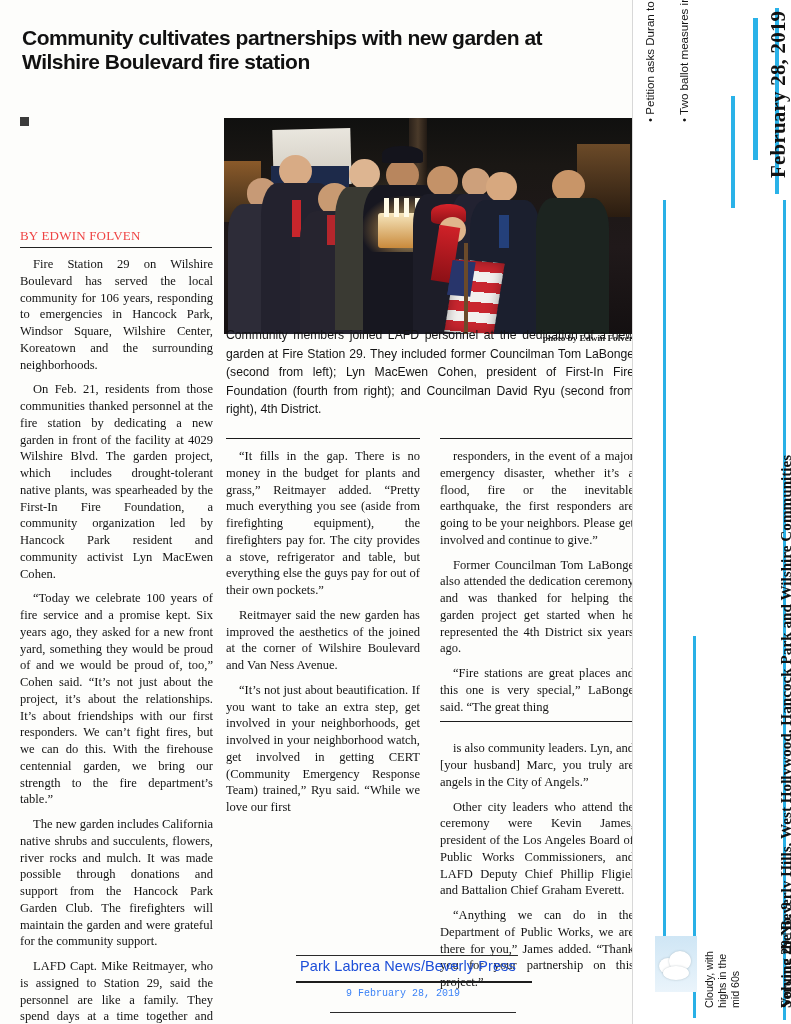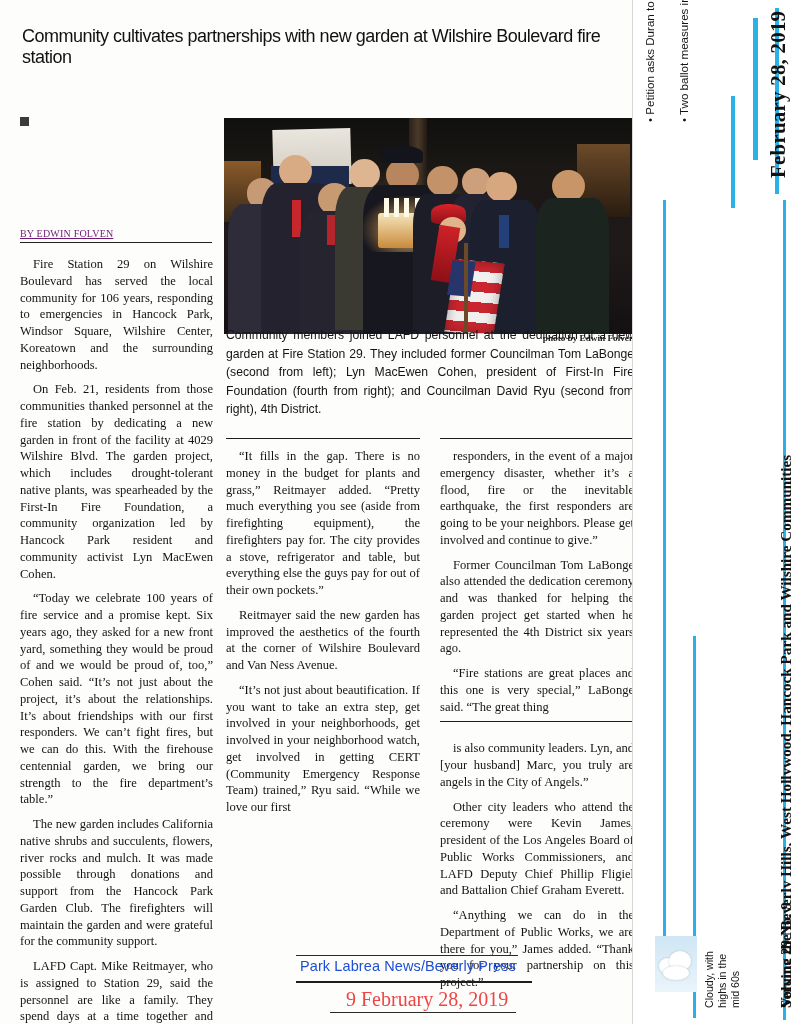--- a/index.html
+++ b/index.html
@@ -26,22 +26,22 @@
     height: 1024px;
     padding: 0;
   }
 
   .headline {
     position: absolute;
     left: 22px;
     top: 26px;
     width: 600px;
     font-family: "Liberation Sans", sans-serif;
-    font-weight: normal;
-    font-size: 18px;
+    font-weight: bold;
+    font-size: 21px;
     line-height: 1.16;
     letter-spacing: -0.5px;
     color: #111;
   }
 
   .deck {
     position: absolute;
     left: 20px;
     top: 112px;
     width: 190px;
@@ -57,26 +57,25 @@
     margin-right: 5px;
     vertical-align: 1px;
   }
 
   .byline {
     position: absolute;
     left: 20px;
     top: 228px;
     width: 192px;
     font-family: "Liberation Serif", serif;
-    font-size: 10px;
+    font-size: 13px;
     letter-spacing: 0.2px;
-    color: #701a75;
+    color: #ef4444;
     border-bottom: 1.4px solid #222;
     padding-bottom: 3px;
-    text-decoration: underline;
   }
 
   
   .col {
     position: absolute;
     font-family: "Liberation Serif", serif;
     font-size: 12.55px;
     line-height: 1.335;
     text-align: justify;
     color: #131313;
@@ -229,23 +228,23 @@
   }
   #footer-rule-mid {
     position: absolute;
     left: 296px; top: 981px;
     width: 236px; height: 1.6px;
     background: #1d1d1d;
   }
   #footer-date {
     position: absolute;
     left: 346px; top: 988px;
-    font-family: Liberation Serif, serif;
-    font-size: 20px;
-    color: #ef4444;
+    font-family: Liberation Mono, monospace;
+    font-size: 10px;
+    color: #3b82f6;
   }
   #footer-rule-bot {
     position: absolute;
     left: 330px; top: 1012px;
     width: 186px; height: 1.4px;
     background: #2a2a2a;
   }
 
   
   #masthead {
@@ -477,21 +476,21 @@
 
     <div class="col" id="col1">
         <p>Fire Station 29 on Wilshire Boulevard has served the local community for 106 years, responding to emergencies in Hancock Park, Windsor Square, Wilshire Center, Koreatown and the surrounding neighborhoods.</p>
         <p>On Feb. 21, residents from those communities thanked personnel at the fire station by dedicating a new garden in front of the facility at 4029 Wilshire Blvd. The garden project, which includes drought-tolerant native plants, was spearheaded by the First-In Fire Foundation, a community organization led by Hancock Park resident and community activist Lyn MacEwen Cohen.</p>
         <p>“Today we celebrate 100 years of fire service and a promise kept. Six years ago, they asked for a new front yard, something they would be proud of and we would be proud of, too,” Cohen said. “It’s not just about the project, it’s about the relationships. It’s about friendships with our first responders. We can’t fight fires, but we can do this. With the firehouse centennial garden, we bring our strength to the fire department’s table.”</p>
         <p>The new garden includes California native shrubs and succulents, flowers, river rocks and mulch. It was made possible through donations and support from the Hancock Park Garden Club. The firefighters will maintain the garden and were grateful for the community support.</p>
         <p>LAFD Capt. Mike Reitmayer, who is assigned to Station 29, said the personnel are like a family. They spend days at a time together and must supply their own food and many other things that make their quality of life better. Having community support means a lot, he said.</p>
       </div>
     <div class="col" id="col2">
         <p>“It fills in the gap. There is no money in the budget for plants and grass,” Reitmayer added. “Pretty much everything you see (aside from firefighting equipment), the firefighters pay for. The city provides a stove, refrigerator and table, but everything else the guys pay for out of their own pockets.”</p>
-        <p>Reitmayer said the new garden has improved the aesthetics of the fourth at the corner of Wilshire Boulevard and Van Ness Avenue.</p>
+        <p>Reitmayer said the new garden has improved the aesthetics of the joined at the corner of Wilshire Boulevard and Van Ness Avenue.</p>
         <p>“It’s not just about beautification. If you want to take an extra step, get involved in your neighborhoods, get involved in your neighborhood watch, get involved in getting CERT (Community Emergency Response Team) trained,” Ryu said. “While we love our first</p>
       </div>
     <div class="col" id="col3">
         <p>responders, in the event of a major emergency disaster, whether it’s a flood, fire or the inevitable earthquake, the first responders are going to be your neighbors. Please get involved and continue to give.”</p>
         <p>Former Councilman Tom LaBonge also attended the dedication ceremony and was thanked for helping the garden project get started when he represented the 4th District six years ago.</p>
         <p>“Fire stations are great places and this one is very special,” LaBonge said. “The great thing</p>
         <div style="height: 10px; margin: 6px 0px 8px; border-top: 1.2px solid rgb(28, 28, 28);"></div>
         <p>is also community leaders. Lyn, and [your husband] Marc, you truly are angels in the City of Angels.”</p>
         <p>Other city leaders who attend the ceremony were Kevin James, president of the Los Angeles Board of Public Works Commissioners, and LAFD Deputy Chief Phillip Fligiel and Battalion Chief Graham Everett.</p>
         <p>“Anything we can do in the Department of Public Works, we are there for you,” James added. “Thank you for your partnership on this project.”</p>

